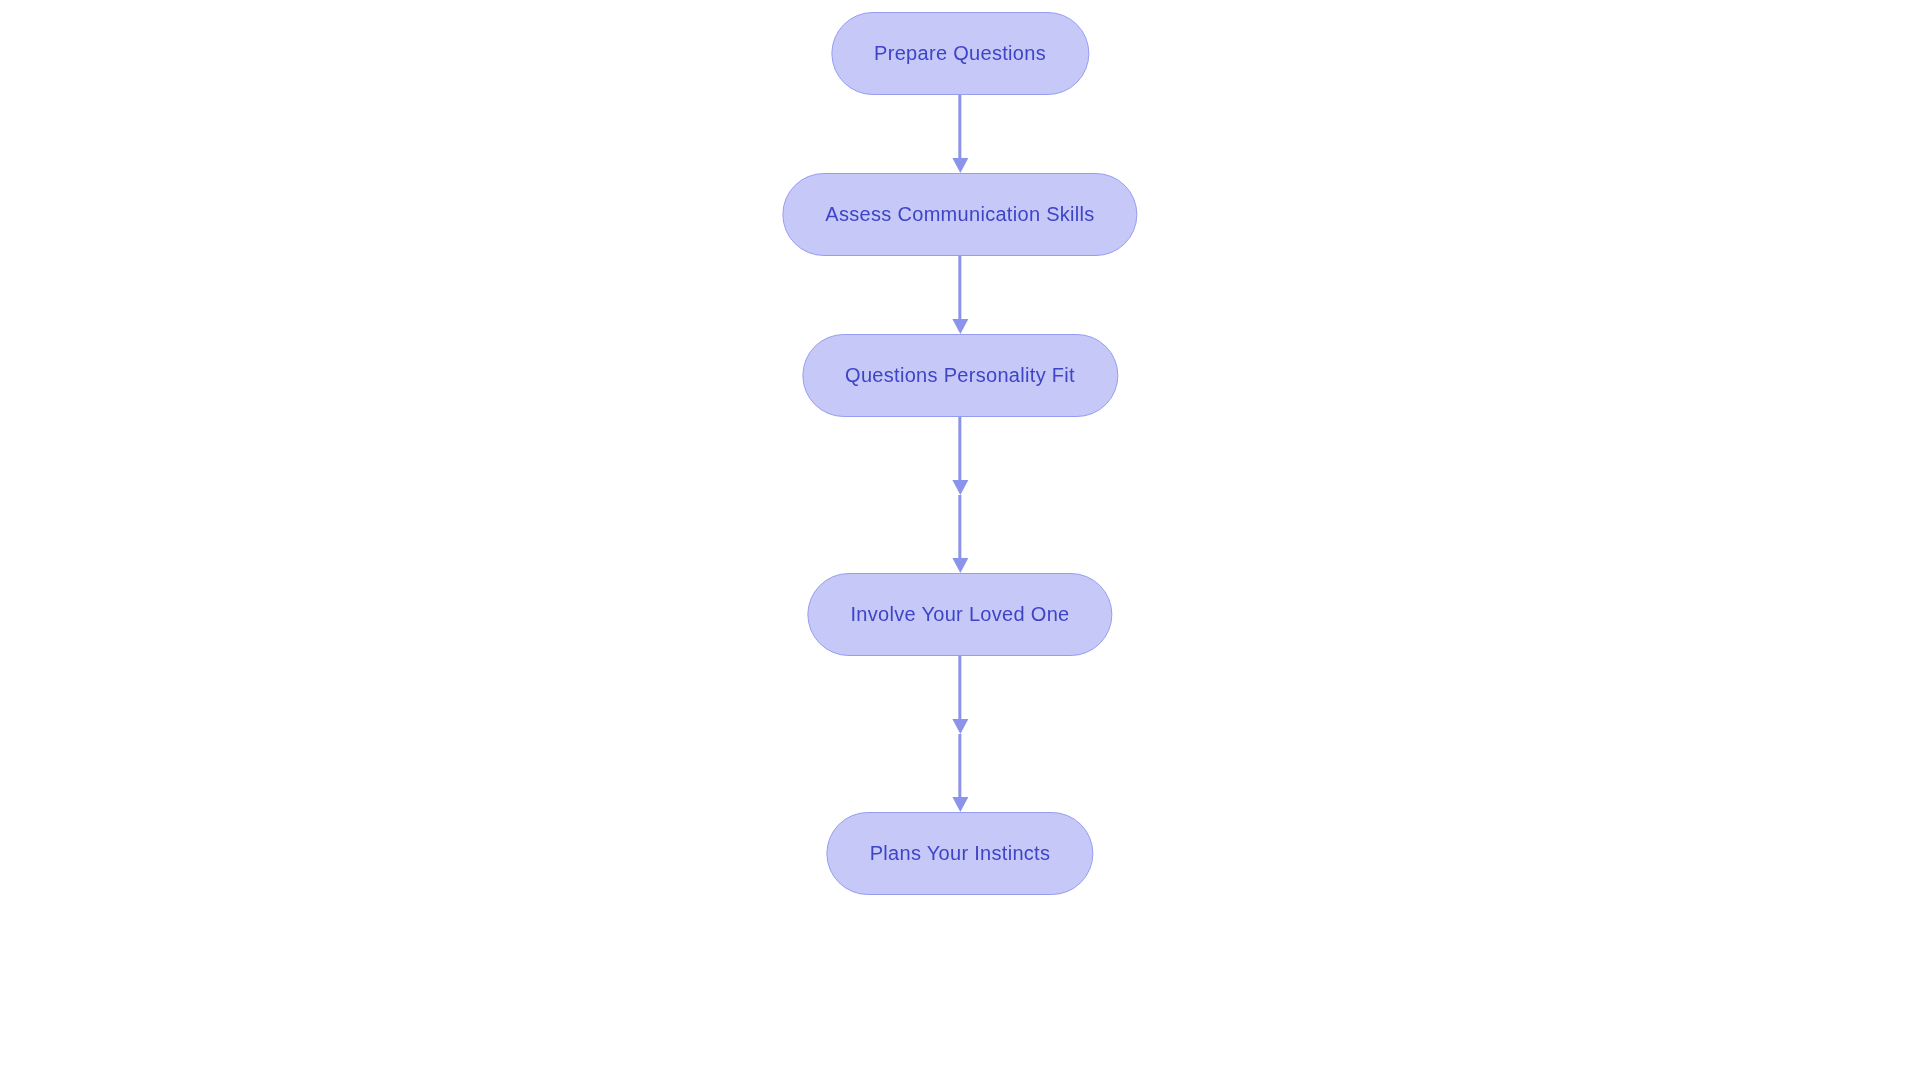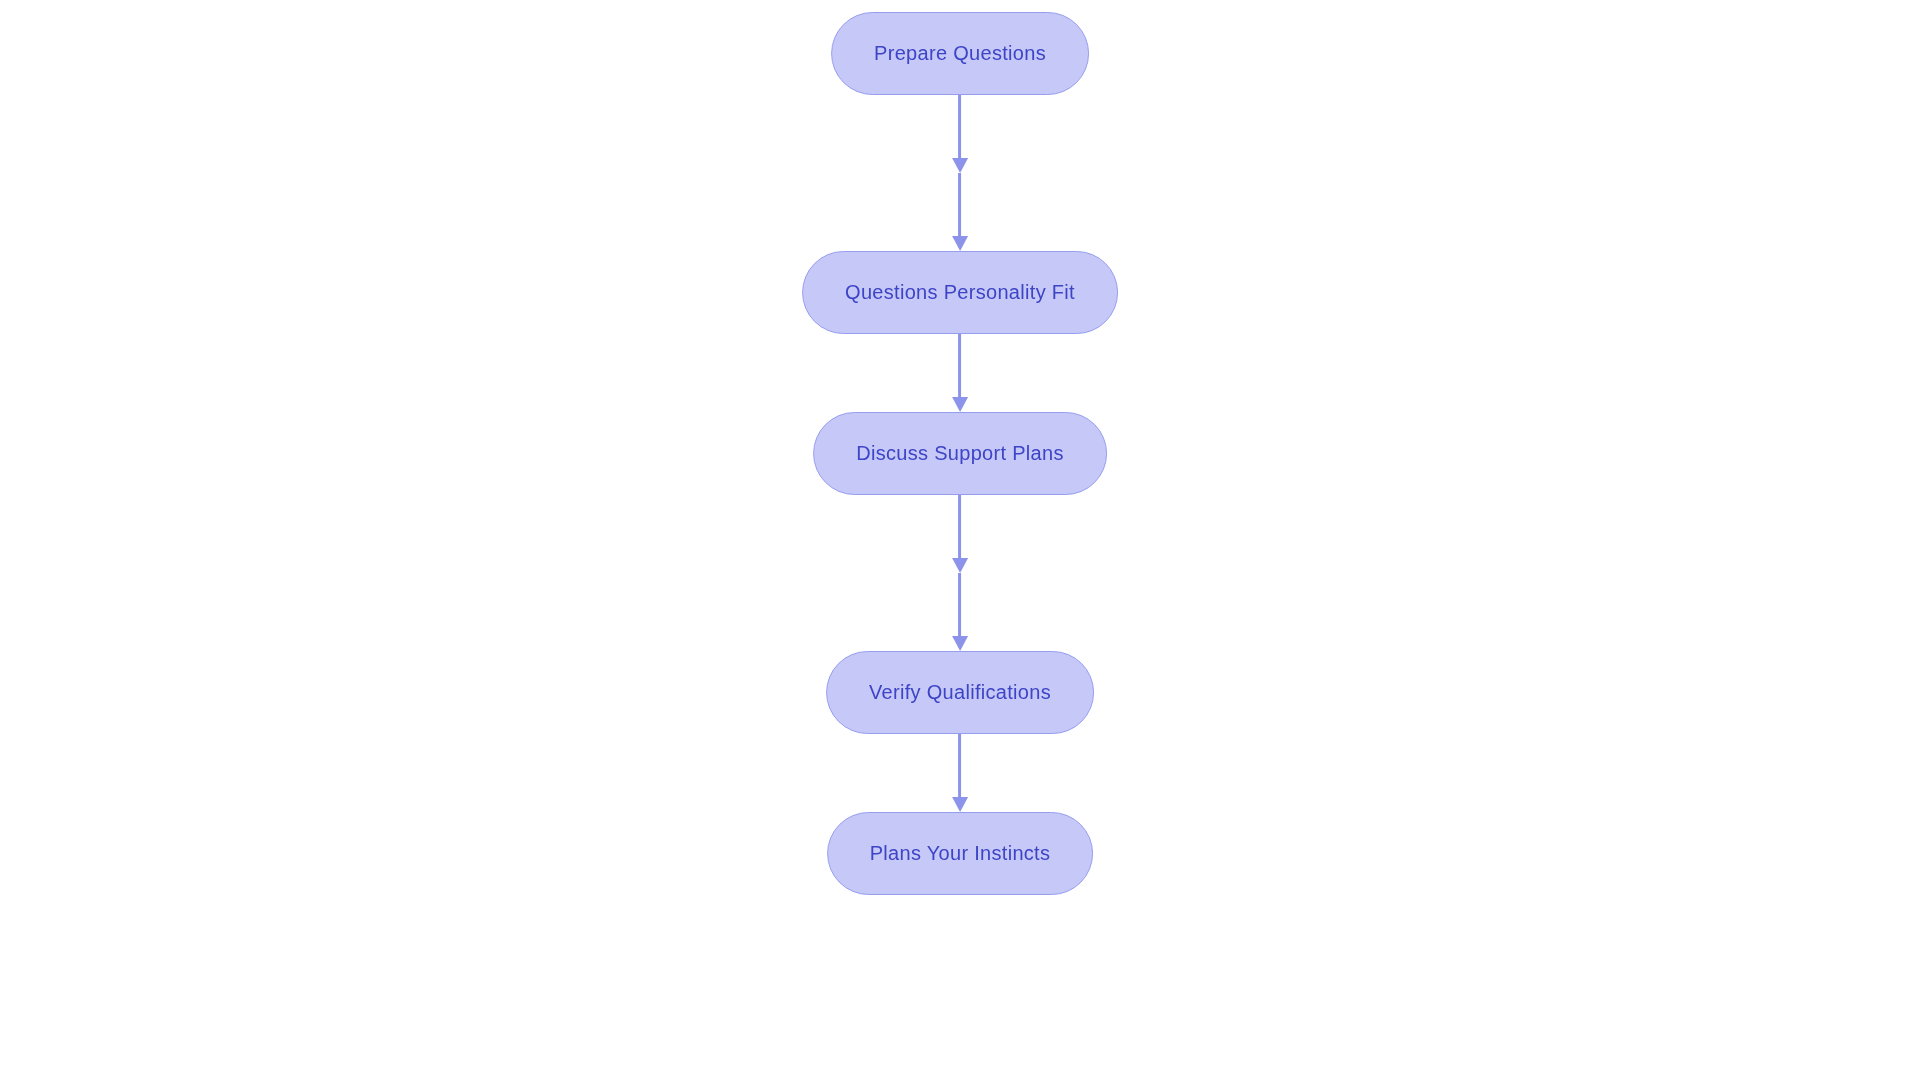--- a/index.html
+++ b/index.html
@@ -67,44 +67,44 @@
 
 <div class="canvas" style="--bg: #ffffff; --node-fill: #c6c9f7; --node-border: #969df1; --arrow-color: #8b93ea; --text-color: #3d44c6;">
   <div class="flow" id="flow">
       <div class="node">
         <span class="node-label">Prepare Questions</span>
       </div>
       <div class="connector">
         <div class="line"></div>
         <div class="head"></div>
       </div>
+      <div class="node">
+        <span class="node-label">Assess Communication Skills</span>
+      </div>
       <div class="connector">
         <div class="line"></div>
         <div class="head"></div>
       </div>
       <div class="node">
         <span class="node-label">Questions Personality Fit</span>
       </div>
       <div class="connector">
         <div class="line"></div>
         <div class="head"></div>
       </div>
-      <div class="node">
-        <span class="node-label">Discuss Support Plans</span>
-      </div>
-      <div class="connector">
-        <div class="line"></div>
-        <div class="head"></div>
-      </div>
       <div class="connector">
         <div class="line"></div>
         <div class="head"></div>
       </div>
       <div class="node">
-        <span class="node-label">Verify Qualifications</span>
+        <span class="node-label">Involve Your Loved One</span>
+      </div>
+      <div class="connector">
+        <div class="line"></div>
+        <div class="head"></div>
       </div>
       <div class="connector">
         <div class="line"></div>
         <div class="head"></div>
       </div>
       <div class="node">
         <span class="node-label">Plans Your Instincts</span>
       </div>
     </div>
 </div>

